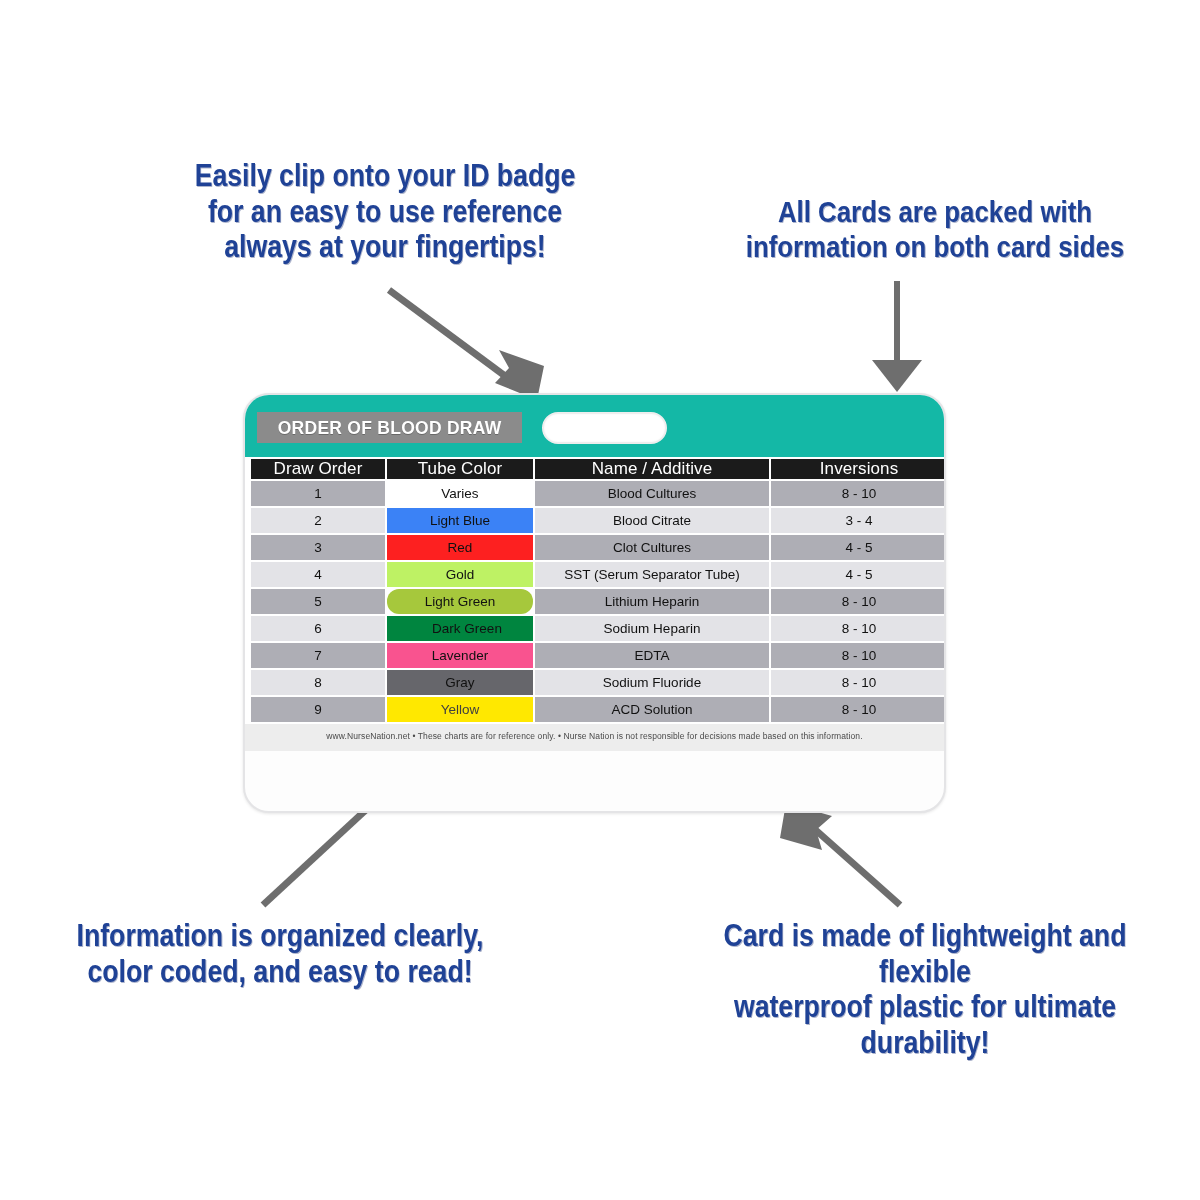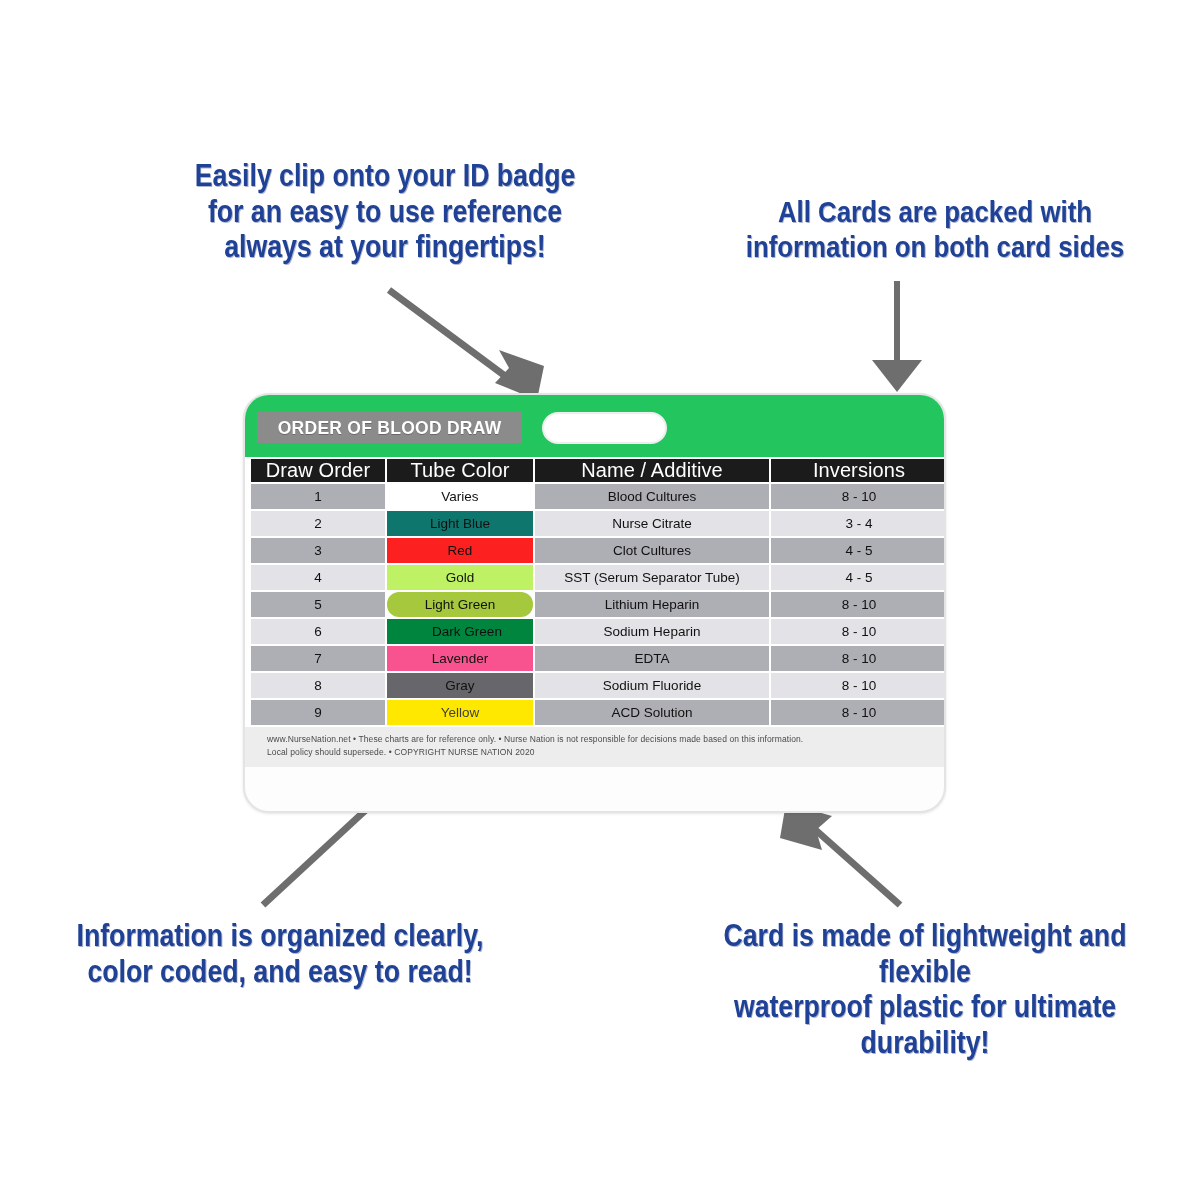--- a/index.html
+++ b/index.html
@@ -53,21 +53,21 @@
     border: 2px solid #e4e4e6;
     border-radius: 26px;
     box-shadow: 0 1px 3px rgba(0,0,0,0.10);
     box-sizing: border-box;
     overflow: hidden;
   }
 
   #card-top-bar {
     position: relative;
     height: 62px;
-    background: #22c55e;
+    background: #14b8a6;
   }
 
   #card-title-plate {
     position: absolute;
     left: 12px;
     top: 17px;
     width: 265px;
     height: 31px;
     background: #8b8b8b;
     display: flex;
@@ -104,21 +104,21 @@
     border-collapse: separate;
     border-spacing: 2px 2px;
     table-layout: fixed;
     background: #ffffff;
     padding: 0 4px;
     box-sizing: border-box;
   }
   #draw-table th {
     background: #1b1b1b;
     color: #ffffff;
-    font-size: 20px;
+    font-size: 17px;
     font-weight: normal;
     height: 14px;
     padding: 0;
     text-align: center;
     letter-spacing: 0.1px;
   }
   #draw-table td {
     height: 25px;
     padding: 0 6px;
     font-size: 13.5px;
@@ -135,21 +135,21 @@
 
   tr.row-odd  td.cell-order, tr.row-odd  td.cell-name, tr.row-odd  td.cell-inv  { background: #aeaeb5; }
   tr.row-even td.cell-order, tr.row-even td.cell-name, tr.row-even td.cell-inv  { background: #e3e3e7; }
 
   td.cell-tube { font-weight: normal; }
 
   
   #card-footer {
     background: #ededed;
     padding: 6px 22px 8px 22px;
-    text-align: left;
+    text-align: center;
   }
   .fineprint {
     color: #4a4a4a;
     font-size: 8.5px;
     line-height: 1.5;
     letter-spacing: 0.1px;
   }
 </style>
 </head>
 <body>
@@ -217,22 +217,22 @@
     </thead>
     <tbody id="draw-table-body">
         <tr class="row-odd">
           <td class="cell-order">1</td>
           <td class="cell-tube" style="background: rgb(255, 255, 255); color: rgb(17, 17, 17);">Varies</td>
           <td class="cell-name">Blood Cultures</td>
           <td class="cell-inv">8 - 10</td>
         </tr>
         <tr class="row-even">
           <td class="cell-order">2</td>
-          <td class="cell-tube" style="background: #0f766e; color: rgb(17, 17, 17); margin-top: 16px;">Light Blue</td>
-          <td class="cell-name">Nurse Citrate</td>
+          <td class="cell-tube" style="background: #3b82f6; color: rgb(17, 17, 17); margin-top: 16px;">Light Blue</td>
+          <td class="cell-name">Blood Citrate</td>
           <td class="cell-inv">3 - 4</td>
         </tr>
         <tr class="row-odd">
           <td class="cell-order">3</td>
           <td class="cell-tube" style="background: rgb(253, 32, 32); color: rgb(17, 17, 17);">Red</td>
           <td class="cell-name">Clot Cultures</td>
           <td class="cell-inv">4 - 5</td>
         </tr>
         <tr class="row-even">
           <td class="cell-order">4</td>
@@ -268,16 +268,15 @@
           <td class="cell-order">9</td>
           <td class="cell-tube" style="background: rgb(255, 232, 0); color: #404040; margin-left: 36px;">Yellow</td>
           <td class="cell-name">ACD Solution</td>
           <td class="cell-inv">8 - 10</td>
         </tr>
       </tbody>
   </table>
 
   <div id="card-footer">
     <div class="fineprint">www.NurseNation.net • These charts are for reference only. • Nurse Nation is not responsible for decisions made based on this information.</div>
-    <div class="fineprint">Local policy should supersede. • COPYRIGHT NURSE NATION 2020</div>
   </div>
 
 </div>
 
 </body></html>

